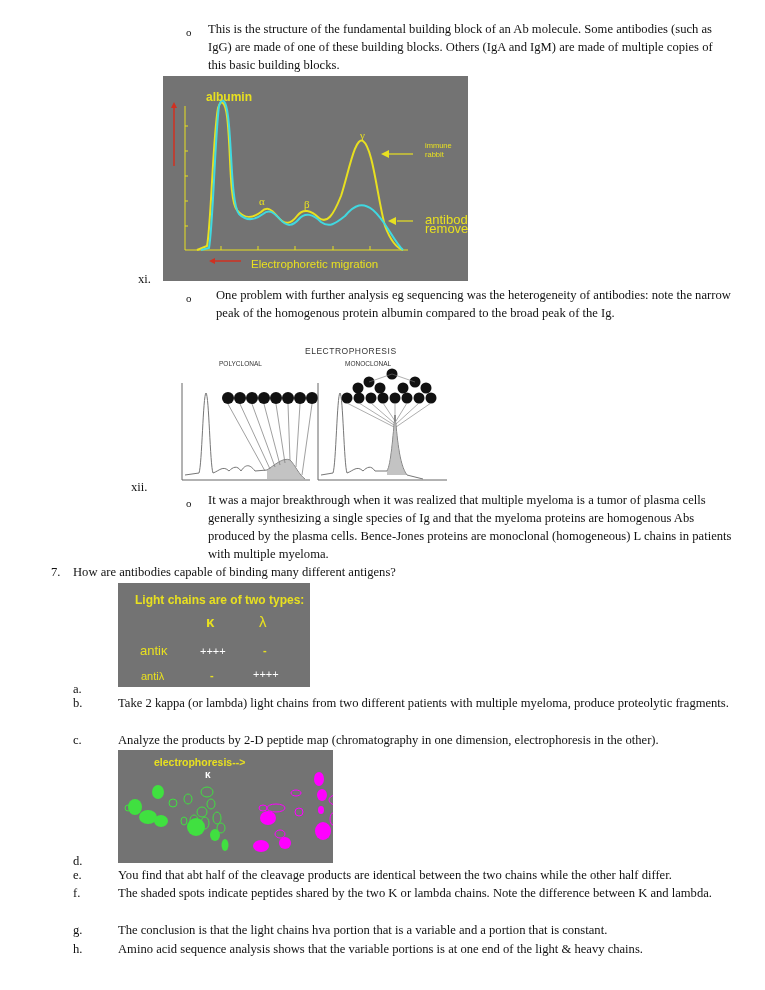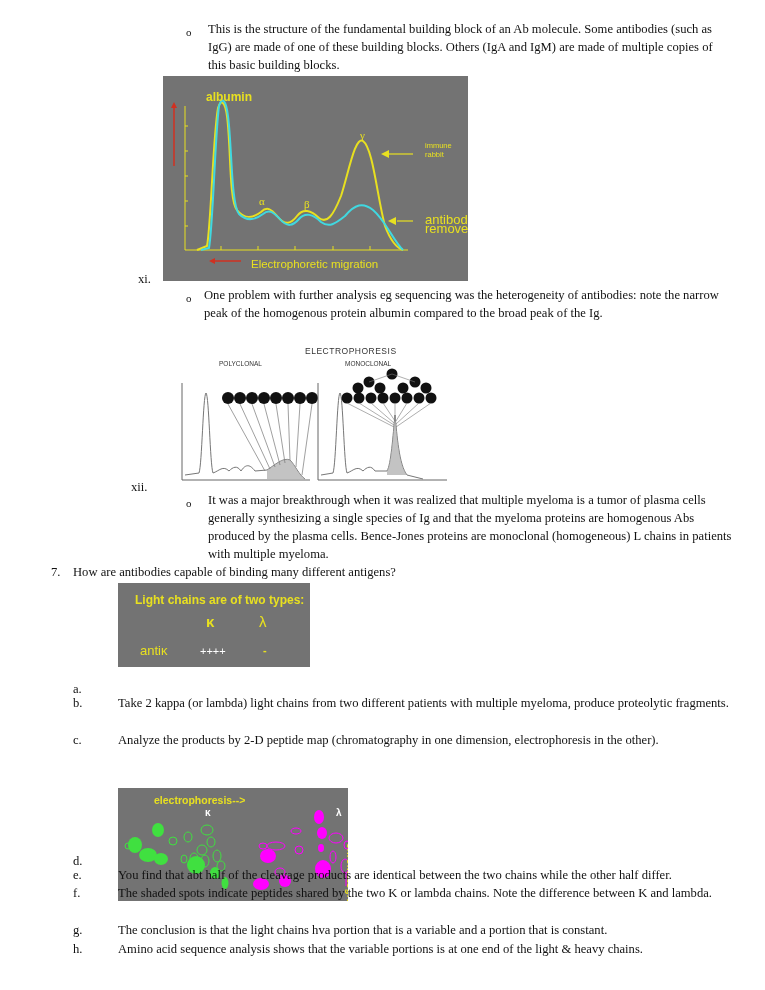--- a/index.html
+++ b/index.html
@@ -61,21 +61,21 @@
     <span>rabbit</span>
   </span>
   <span class="abs sans" style="left:262px;top:139px;font-size:13px;line-height:9px;color:#e8e020;">
     <span>antibodies</span><br>
     <span>removed</span>
   </span>
   <span class="abs sans" style="left:88px;top:179px;font-size:11.5px;color:#e8e020;text-align:center;">Electrophoretic migration</span>
 </div>
 
 <span class="bullet" style="left:186px;top:289px;">o</span>
-<div class="para" style="left:204px;top:286px;width:530px;">One problem with further analysis eg sequencing was the heterogeneity of antibodies: note the narrow peak of the homogenous protein albumin compared to the broad peak of the Ig.</div>
+<div class="para" style="left:216px;top:286px;width:530px;">One problem with further analysis eg sequencing was the heterogeneity of antibodies: note the narrow peak of the homogenous protein albumin compared to the broad peak of the Ig.</div>
 
 <span class="label-roman" style="left:131px;top:478px;">xii.</span>
 <div class="abs" style="left:175px;top:325px;width:280px;height:160px;">
   <span class="abs sans" style="left:82px;top:17px;font-size:8.5px;letter-spacing:0.5px;color:#333;margin-left:48px;">ELECTROPHORESIS</span>
   <span class="abs sans" style="left:44px;top:30px;font-size:6.5px;color:#333;">POLYCLONAL</span>
   <span class="abs sans" style="left:170px;top:30px;font-size:6.5px;color:#333;">MONOCLONAL</span>
   <svg class="abs" style="left:0;top:0;" width="280" height="160" viewBox="0 0 280 160">
 
     <line x1="7" y1="58" x2="7" y2="155" stroke="#666" stroke-width="1"></line>
     <line x1="7" y1="155" x2="135" y2="155" stroke="#666" stroke-width="1"></line>
@@ -141,40 +141,40 @@
   </svg>
 </div>
 
 <span class="bullet" style="left:186px;top:494px;">o</span>
 <div class="para" style="left:208px;top:491px;width:530px;">It was a major breakthrough when it was realized that multiple myeloma is a tumor of plasma cells generally synthesizing a single species of Ig and that the myeloma proteins are homogenous Abs produced by the plasma cells. Bence-Jones proteins are monoclonal (homogeneous) L chains in patients with multiple myeloma.</div>
 
 <span class="abs" style="left:51px;top:563px;">7.</span>
 <div class="para" style="left:73px;top:563px;width:680px;">How are antibodies capable of binding many different antigens?</div>
 
 <span class="list-letter" style="left:73px;top:680px;">a.</span>
-<div class="fig sans" style="left:118px;top:583px;width:192px;height:84px;">
+<div class="fig sans" style="left:118px;top:583px;width:192px;height:104px;">
   <span class="abs" style="left:17px;top:8px;font-size:12px;font-weight:bold;color:#e8e020;white-space:nowrap;">Light chains are of two types:</span>
   <span class="abs" style="left:88px;top:30px;font-size:15px;font-weight:bold;color:#e8e020;">κ</span>
   <span class="abs" style="left:141px;top:30px;font-size:15px;color:#e8e020;">λ</span>
   <span class="abs" style="left:22px;top:59px;font-size:13px;color:#e8e020;">antiκ</span>
   <span class="abs" style="left:82px;top:59px;font-size:11px;color:#fff;">++++</span>
   <span class="abs" style="left:145px;top:58px;font-size:11px;font-weight:bold;color:#e8e020;">-</span>
   <span class="abs" style="left:23px;top:84px;font-size:11px;color:#e8e020;">antiλ</span>
   <span class="abs" style="left:92px;top:83px;font-size:11px;font-weight:bold;color:#e8e020;">-</span>
   <span class="abs" style="left:135px;top:82px;font-size:11px;color:#fff;">++++</span>
 </div>
 
 <span class="list-letter" style="left:73px;top:694px;">b.</span>
 <div class="para" style="left:118px;top:694px;width:622px;">Take 2 kappa (or lambda) light chains from two different patients with multiple myeloma, produce proteolytic fragments.</div>
 
 <span class="list-letter" style="left:73px;top:731px;">c.</span>
 <div class="para" style="left:118px;top:731px;width:640px;white-space:nowrap;">Analyze the products by 2-D peptide map (chromatography in one dimension, electrophoresis in the other).</div>
 
 <span class="list-letter" style="left:73px;top:852px;">d.</span>
-<div class="fig sans" style="left:118px;top:788px;width:215px;height:113px;padding-left:15px;">
+<div class="fig sans" style="left:118px;top:750px;width:215px;height:113px;">
   <span class="abs" style="left:36px;top:3px;font-size:10.5px;font-weight:bold;color:#e8e020;">electrophoresis--&gt;</span>
   <span class="abs" style="left:87px;top:16px;font-size:10px;font-weight:bold;color:#fff;">κ</span>
   <span class="abs" style="left:218px;top:16px;font-size:10px;font-weight:bold;color:#fff;">λ</span>
   <svg class="abs" style="left:0;top:0;" width="262" height="113" viewBox="0 0 262 113">
 
     <g fill="#40e040">
       <ellipse cx="40" cy="42" rx="6" ry="7"></ellipse>
       <ellipse cx="17" cy="57" rx="7" ry="8"></ellipse>
       <ellipse cx="30" cy="67" rx="9" ry="7"></ellipse>
       <ellipse cx="43" cy="71" rx="7" ry="6"></ellipse>

